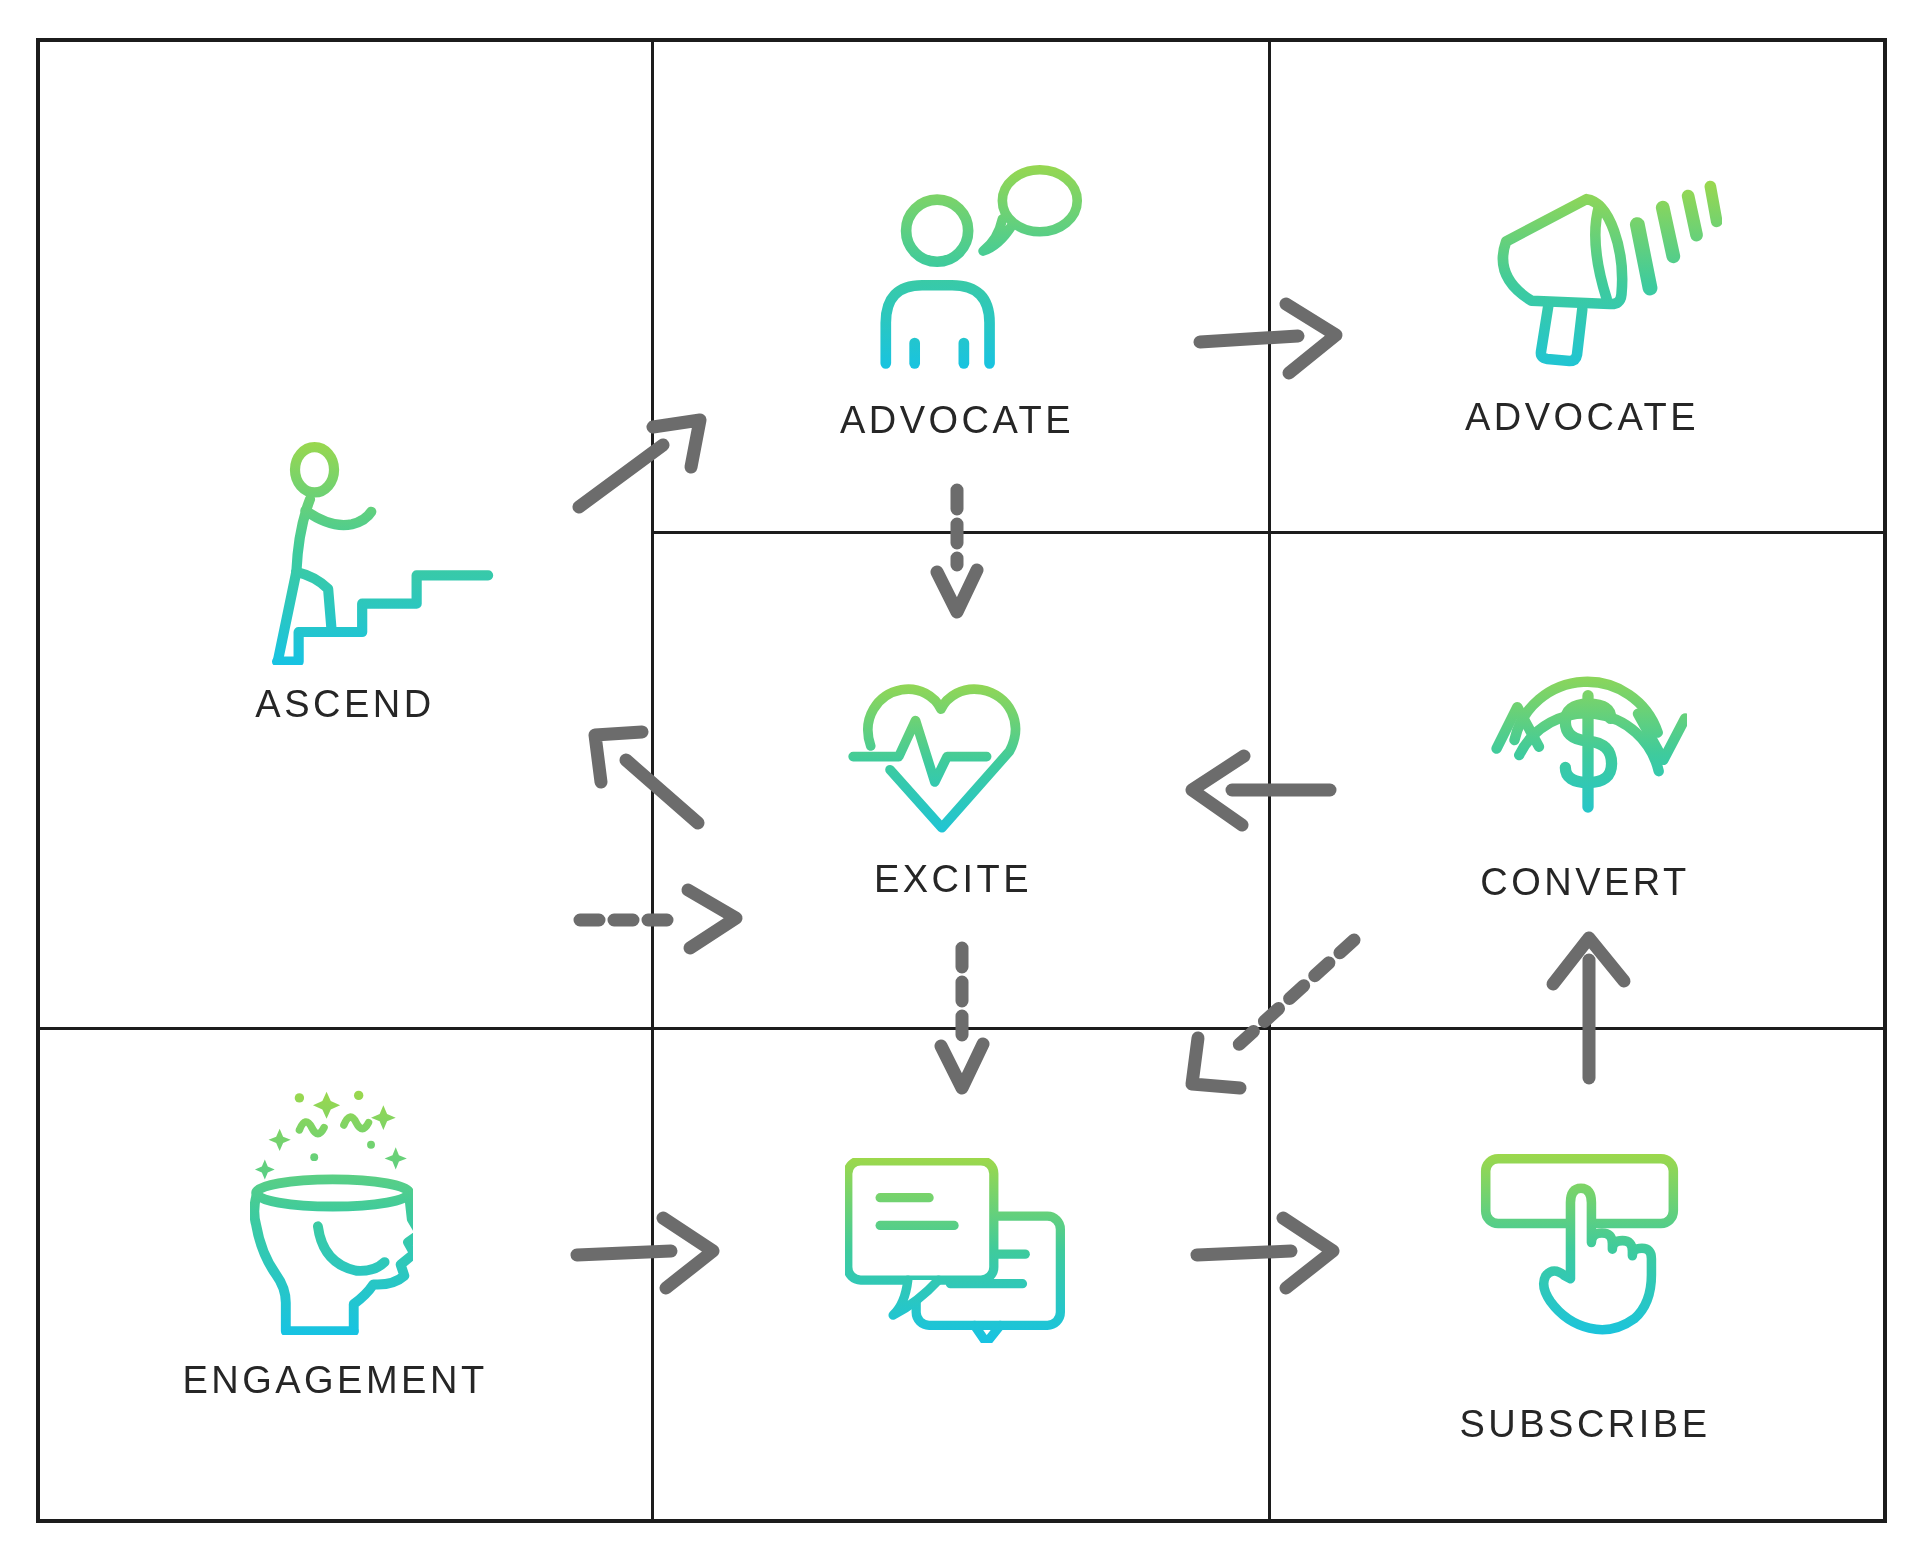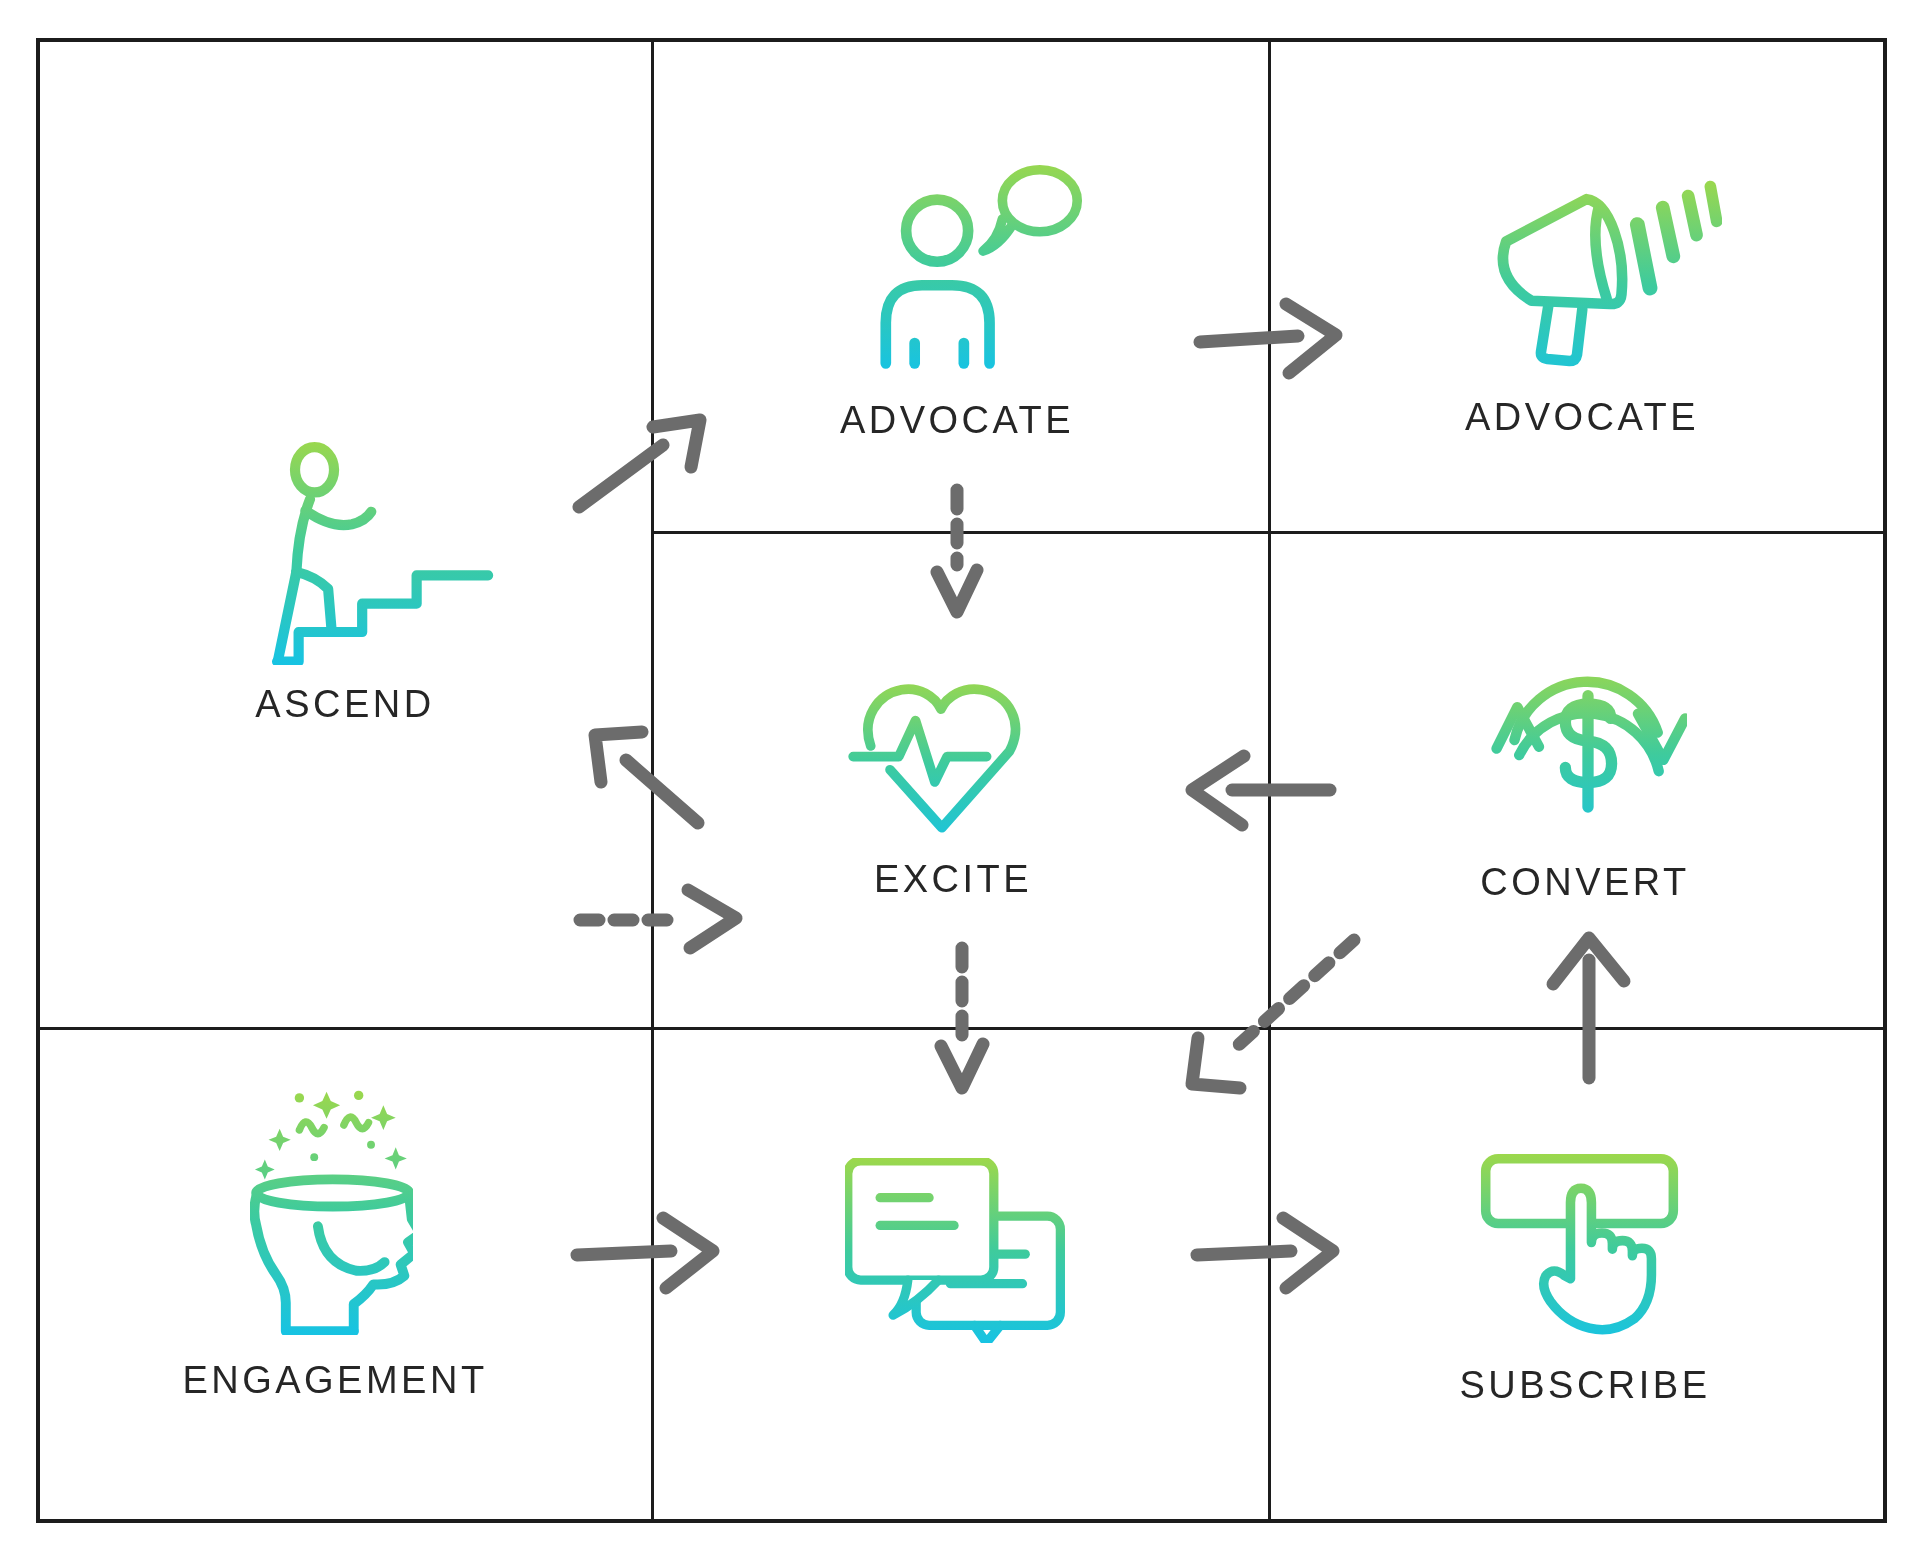--- a/index.html
+++ b/index.html
@@ -116,21 +116,21 @@
     <rect class="wfill" x="1.5" y="1.5" width="79" height="64.5" rx="7" stroke-width="5"></rect>
     <path class="wfill" d="M34 66 Q32.5 79 26 85 Q39.5 78 50.5 66" stroke-width="5"></path>
     <path d="M19 21.5 H45.5" stroke-width="5"></path>
     <path d="M19 36.5 H59" stroke-width="5"></path>
   </svg>
 
   <svg class="icon" style="left:1480px;top:1153px;width:200px" viewBox="0 0 105 100">
     <rect x="3" y="3" width="98.5" height="34" rx="6.5" stroke-width="5"></rect>
     <path class="wfill" d="M47.5 66 L47.5 26 Q47.5 18.5 53 18.5 Q58.5 18.5 58.5 26 L58.5 47 Q58.5 42 64 42 Q69.5 42 69.5 47.5 L69.5 50.5 Q69.5 46 74.8 46 Q80 46 80 51.5 L80 54 Q80 50 85 50 Q90 50 90 55.5 L90 64 Q90 79 81 87 Q70 95 57.5 92 Q45 89 37 78 Q31.5 70 34.5 64.5 Q38.5 59.5 44.5 64.5 Z" stroke-width="5"></path>
   </svg>
-  <div class="label" style="left:1585px;top:1385px">SUBSCRIBE</div>
+  <div class="label" style="left:1585px;top:1424px">SUBSCRIBE</div>
 
   <svg class="arrow" style="left:565px;top:405px;width:150px;height:115px" viewBox="0 0 150 115">
     <path d="M14 102 L98 40"></path>
       <path d="M88 22 L135 15 L126 62"></path>
   </svg>
 
   <svg class="arrow" style="left:930px;top:480px;width:55px;height:150px" viewBox="0 0 55 150">
     <path class="dash" d="M27 10 V85"></path>
       <path d="M7 92 L27 132 L47 90"></path>
   </svg>

